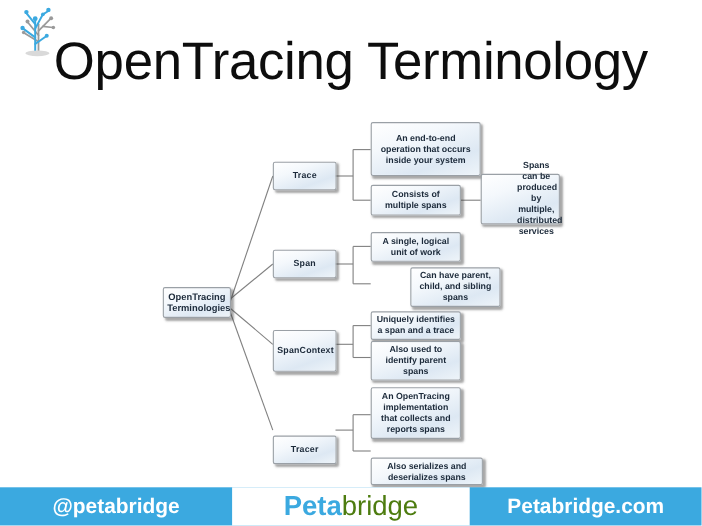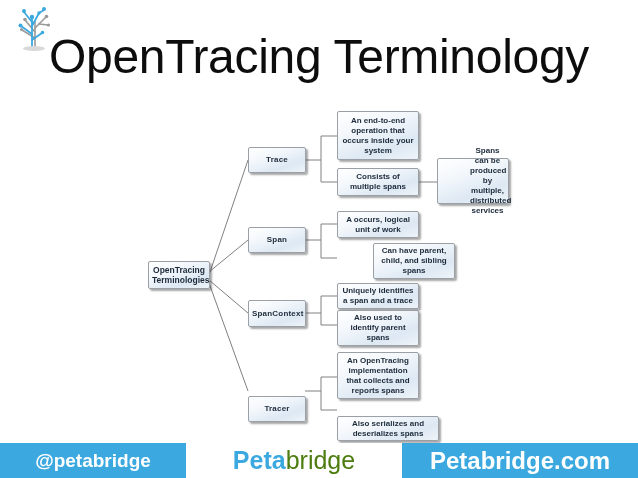--- a/index.html
+++ b/index.html
@@ -100,21 +100,21 @@
     position: absolute;
     left: 0;
     top: 443px;
     width: 638px;
     height: 35px;
     background: #3ba9e0;
     display: flex;
     align-items: stretch;
   }
   #footer-left {
-    width: 186px;
+    width: 211px;
     display: flex;
     align-items: center;
     justify-content: center;
   }
   #footer-handle {
     color: #ffffff;
     font-size: 19px;
     font-weight: bold;
     font-family: "Liberation Sans", sans-serif;
   }
@@ -140,21 +140,21 @@
     font-weight: 400;
   }
   #footer-right {
     flex: 1;
     display: flex;
     align-items: center;
     justify-content: center;
   }
   #footer-site {
     color: #ffffff;
-    font-size: 24px;
+    font-size: 19px;
     font-weight: bold;
     font-family: "Liberation Sans", sans-serif;
   }
 </style>
 </head>
 <body>
 
 <div id="slide">
 
   <div id="logo">
@@ -231,41 +231,41 @@
     <div class="node node-root" style="left:148px; top:261px; width:62px; height:28px;">
       <span class="txt">
         <span>OpenTracing</span><br>
         <span>Terminologies</span>
       </span>
     </div>
 
     <div class="node node-branch" style="left:248px; top:147px; width:58px; height:26px;">
       <span class="txt">Trace</span>
     </div>
-    <div class="node node-detail" style="left:337px; top:111px; width:82px; height:49px;">
+    <div class="node node-detail" style="left:337px; top:111px; width:100px; height:49px;">
       <span class="txt">An end-to-end operation that occurs inside your system</span>
     </div>
     <div class="node node-detail" style="left:337px; top:168px; width:82px; height:28px;">
       <span class="txt">Consists of multiple spans</span>
     </div>
     <div class="node node-detail" style="left:437px; top:158px; width:72px; height:46px;padding-left:32px;">
       <span class="txt">Spans can be produced by multiple, distributed services</span>
     </div>
 
     <div class="node node-branch" style="left:248px; top:227px; width:58px; height:26px;">
       <span class="txt">Span</span>
     </div>
     <div class="node node-detail" style="left:337px; top:211px; width:82px; height:27px;">
-      <span class="txt">A occurs, logical unit of work</span>
+      <span class="txt">A single, logical unit of work</span>
     </div>
     <div class="node node-detail" style="left:337px; top:243px; width:82px; height:36px;margin-left:36px;">
       <span class="txt">Can have parent, child, and sibling spans</span>
     </div>
 
-    <div class="node node-branch" style="left:248px; top:300px; width:58px; height:27px;">
+    <div class="node node-branch" style="left:248px; top:300px; width:58px; height:38px;">
       <span class="txt">SpanContext</span>
     </div>
     <div class="node node-detail" style="left:337px; top:283px; width:82px; height:26px;">
       <span class="txt">Uniquely identifies a span and a trace</span>
     </div>
     <div class="node node-detail" style="left:337px; top:310px; width:82px; height:36px;">
       <span class="txt">Also used to identify parent spans</span>
     </div>
 
     <div class="node node-branch" style="left:248px; top:396px; width:58px; height:26px;">

